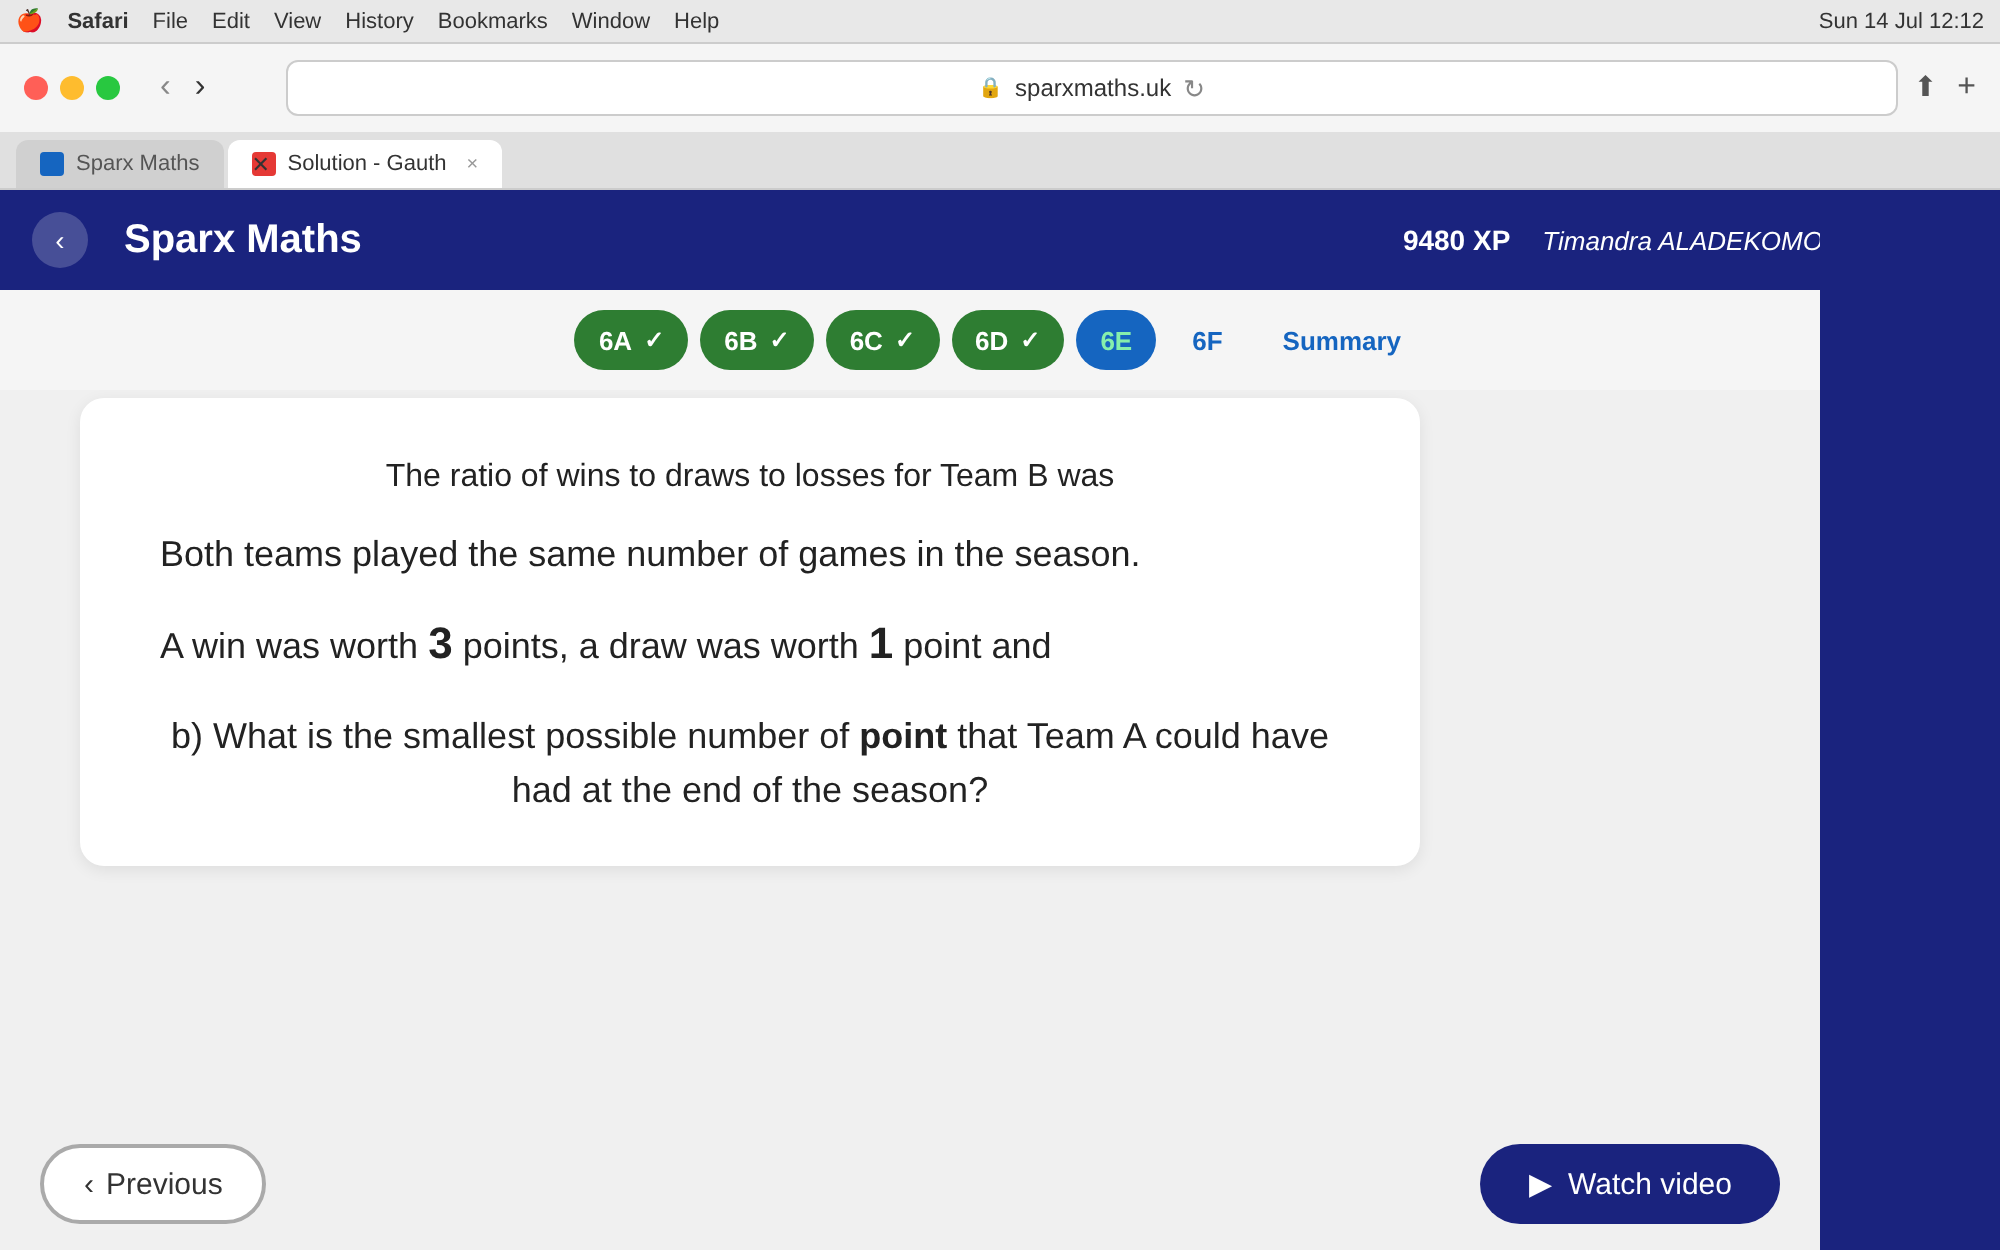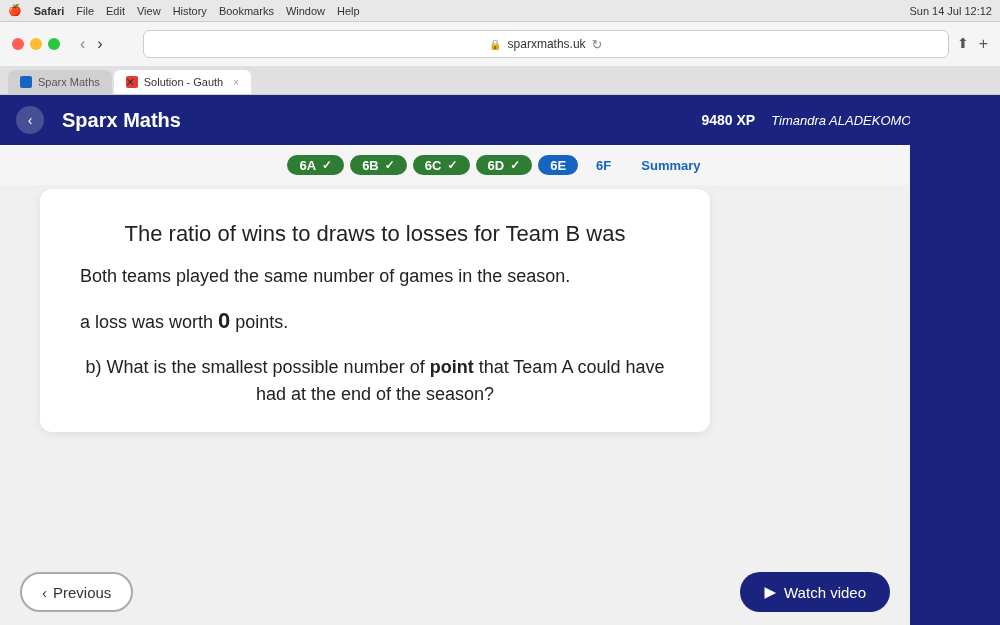--- a/index.html
+++ b/index.html
@@ -152,37 +152,37 @@
     
     .topic-tabs {
       display: flex;
       align-items: center;
       justify-content: center;
       gap: 6px;
       padding: 10px 16px;
       background: #f5f5f5;
     }
     .topic-tab {
-      height: 20px;
+      height: 30px;
       padding: 0 12px;
       border-radius: 15px;
       font-size: 13px;
       font-weight: 600;
       display: flex; align-items: center; gap: 6px;
       cursor: pointer;
       border: none;
     }
     .topic-tab.green { background: #2e7d32; color: white; }
-    .topic-tab.active-blue { background: #1565c0; color: #ffffff; }
+    .topic-tab.active-blue { background: #1565c0; color: #86efac; }
     .topic-tab.inactive { background: transparent; color: #1565c0; }
     .topic-tab.summary { background: transparent; color: #1565c0; font-weight: 700; }
     .check-mark { font-size: 12px; }
     .question-text {
       text-align: center;
-      font-size: 22px;
+      font-size: 16px;
       color: #222;
       line-height: 1.5;
       margin-bottom: 12px;
     }
     .ratio-text {
       text-align: center;
       font-size: 26px;
       color: #222;
       margin-bottom: 20px;
       font-style: italic;
@@ -379,21 +379,21 @@
     <button class="topic-tab summary">
       <span>Summary</span>
     </button>
   </div>
 
   <div style="flex:1; display:flex; align-items:flex-start; padding: 4px 110px 0 20px; overflow:hidden;">
     <div class="content-card">
       <p class="question-text">The ratio of wins to draws to losses for Team B was</p>
       <p class="body-text">Both teams played the same number of games in the season.</p>
       <p class="body-text">
-        a loss was worth <span class="bold-num">0</span> points.
+        A win was worth <span class="bold-num">3</span> points, a draw was worth <span class="bold-num">1</span> point and
       </p>
       <p class="sub-question">
         b) What is the smallest possible number of <strong>point</strong> that Team A could have had at the end of the season?
       </p>
     </div>
   </div>
 
   <div class="bottom-buttons-row">
     <button class="btn-previous">
       <span>‹</span>

